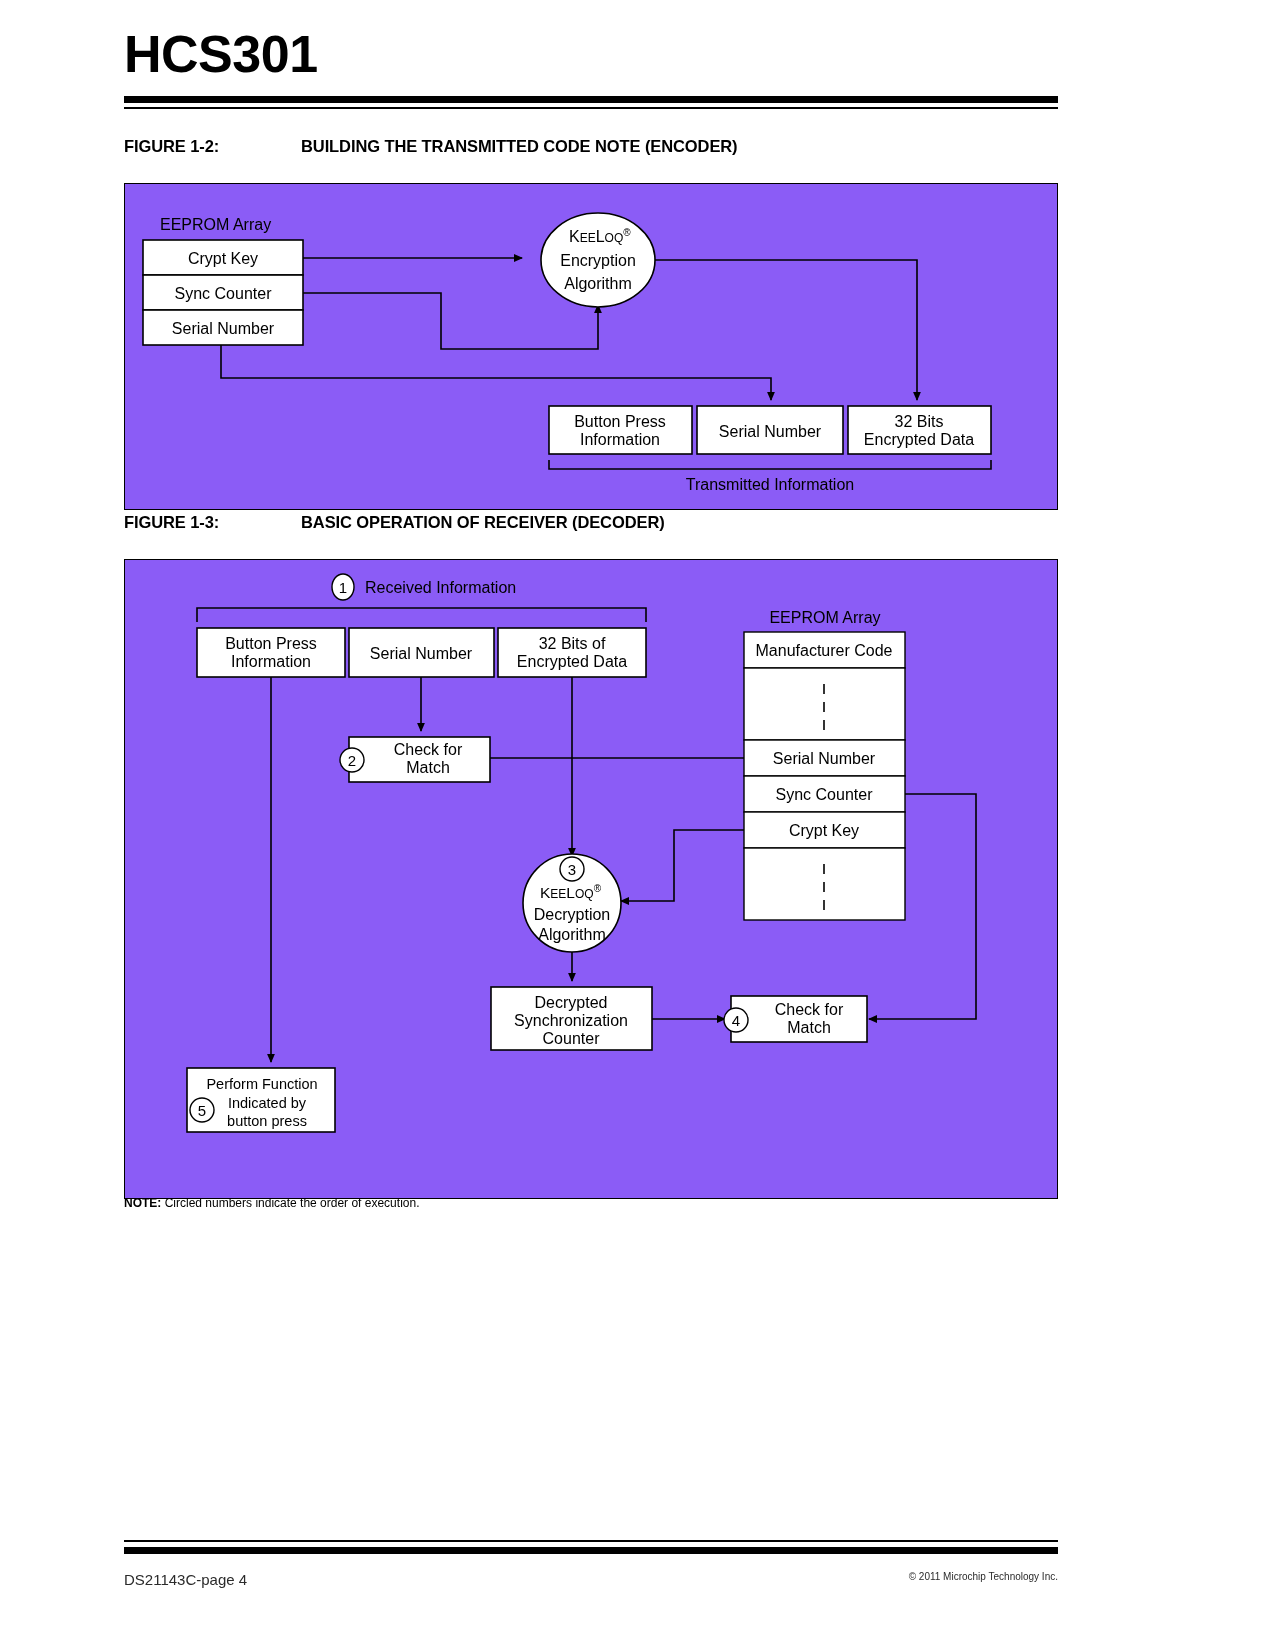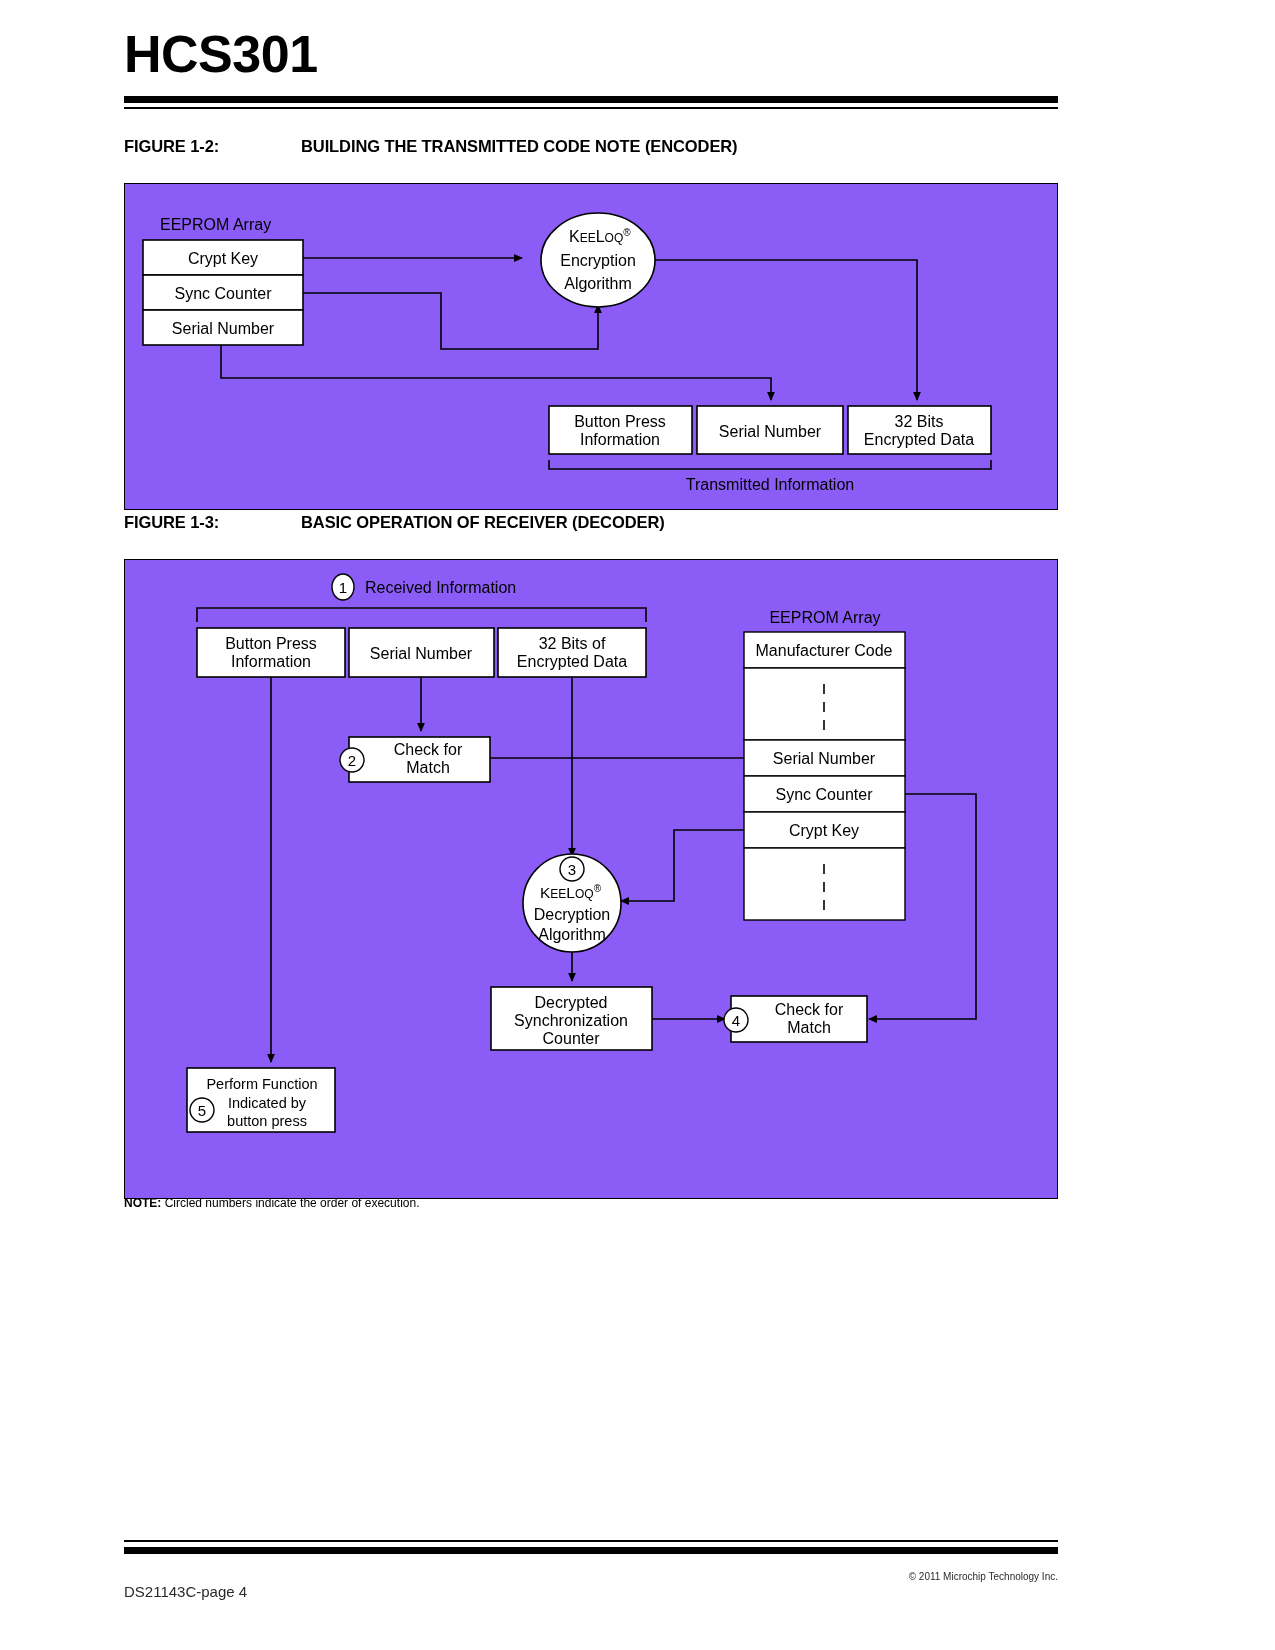--- a/index.html
+++ b/index.html
@@ -101,21 +101,20 @@
     width: 934px;
     height: 7px;
     background: #000;
   }
   #footer-left {
     position: absolute;
     left: 124px;
     top: 1571px;
     font-size: 15px;
     color: #2b2b2b;
-    margin-top: 12px;
   }
   #footer-right {
     position: absolute;
     right: 217px;
     top: 1571px;
     font-size: 10px;
     color: #2b2b2b;
     white-space: nowrap;
   }
 </style>

